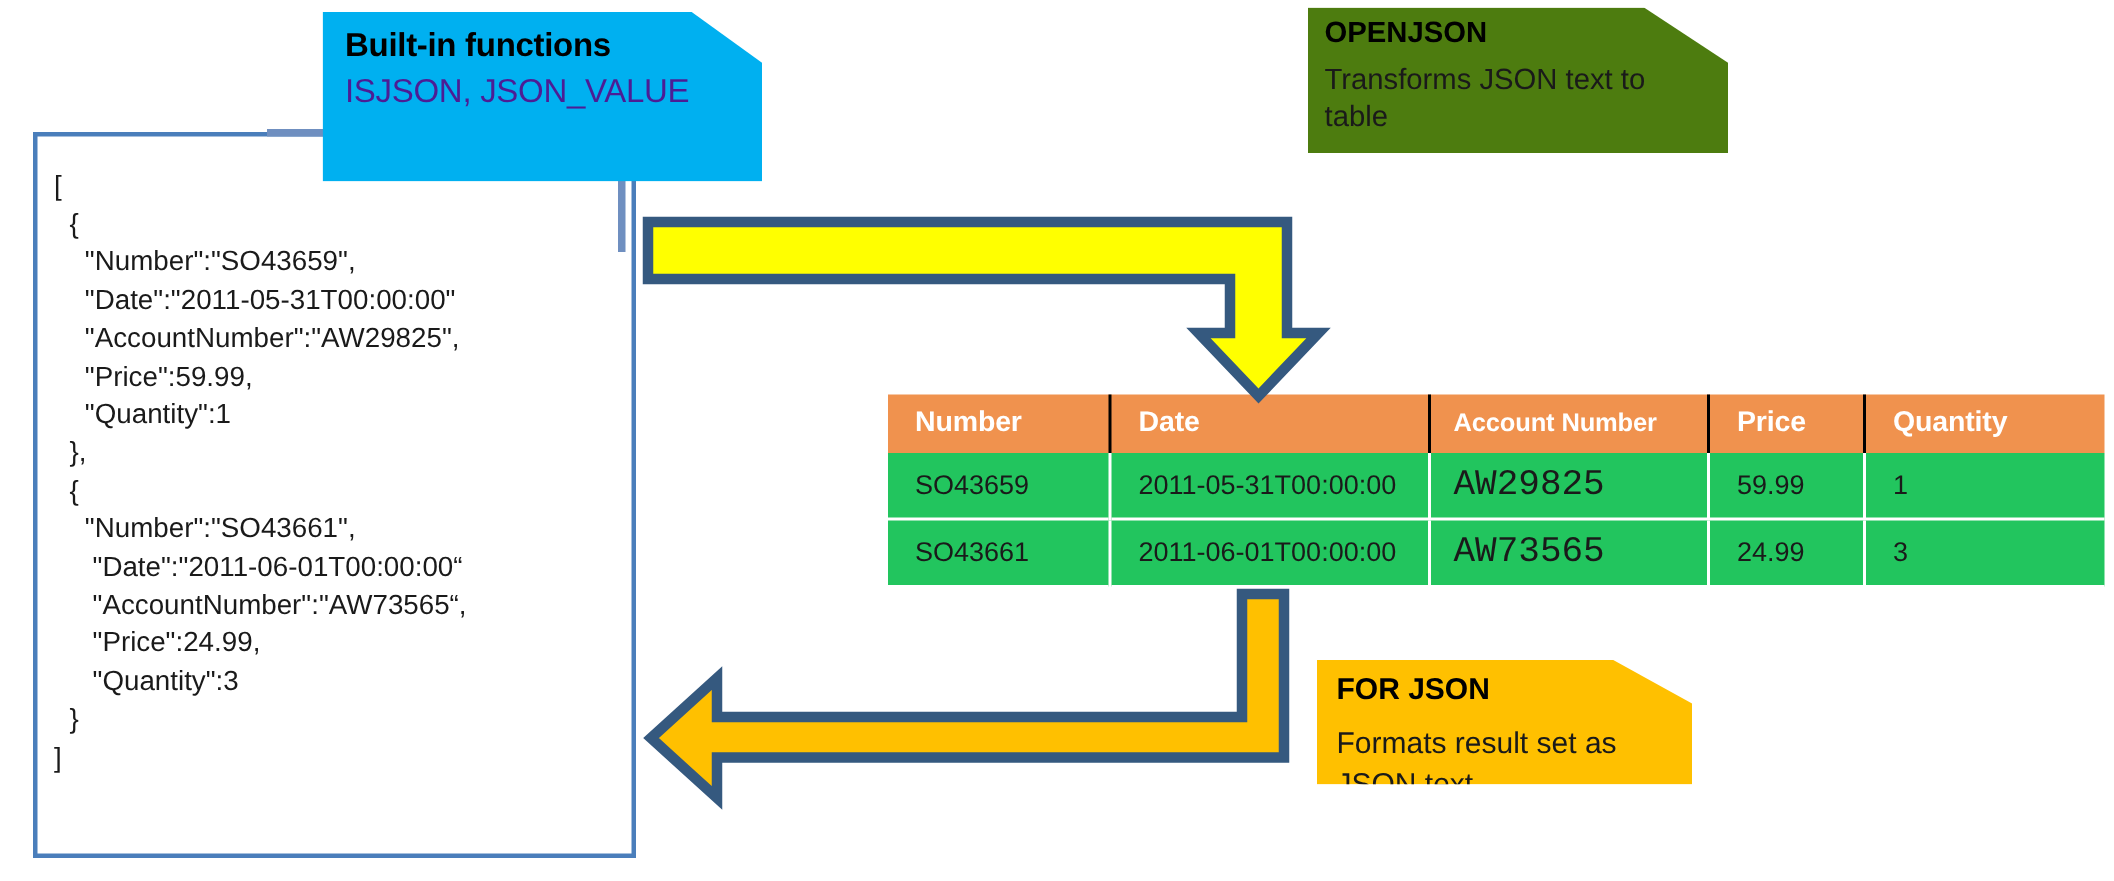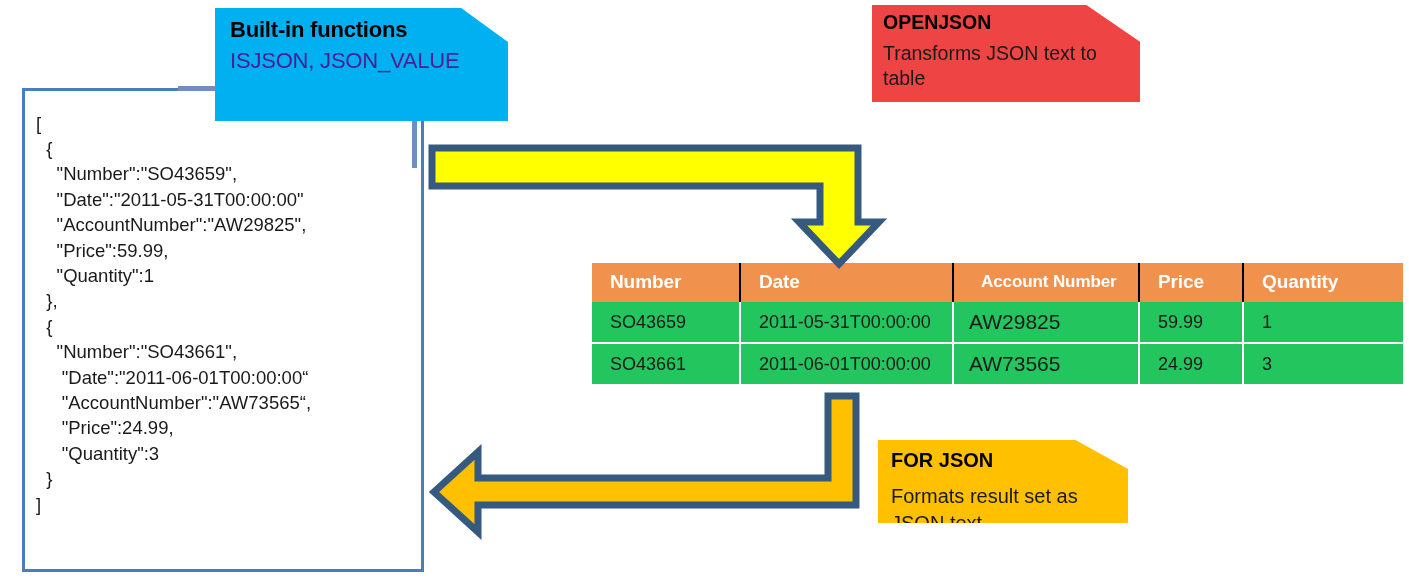--- a/index.html
+++ b/index.html
@@ -48,24 +48,25 @@
     font-size:22px;color:#4c1d95;letter-spacing:-0.2px;
   }
   #callout-builtin .cline2{
     position:absolute;left:15px;top:71px;
     font-size:22px;color:#000;letter-spacing:-0.2px;
   }
 
   
   #callout-openjson{
     left:872px;top:5px;width:268px;height:97px;
-    background:#ef4444;
+    background:#4d7c0f;
     -webkit-clip-path:polygon(0 0, 80% 0, 100% 38%, 100% 100%, 0 100%);
     clip-path:polygon(0 0, 80% 0, 100% 38%, 100% 100%, 0 100%);
     z-index:8;
+    padding-left:12px;
   }
   #callout-openjson .ctitle{
     position:absolute;left:11px;top:6px;
     font-size:19.5px;font-weight:bold;color:#000;
   }
   #callout-openjson .cbody{
     position:absolute;left:11px;top:36px;width:240px;
     font-size:19.5px;color:#1a1a1a;line-height:25px;
   }
 
@@ -101,36 +102,36 @@
     background:#f0924e;color:#ffffff;
     font-size:19px;font-weight:bold;
     text-align:left;
     padding:8px 0 9px 18px;
     height:36px;
     border-right:2px solid #000000;
     box-sizing:border-box;
     vertical-align:middle;
     letter-spacing:-0.1px;
   }
-  #result-table th.small-head{font-size:17px;padding-left:27px;}
+  #result-table th.small-head{font-size:17px;padding-left:15px;}
   #result-table th:last-child{border-right:none;}
   #result-table td{
     font-size:18px;color:#1a1a1a;
     padding:8px 0 8px 18px;
     height:39px;
     border-right:2px solid #ffffff;
     box-sizing:border-box;
     vertical-align:middle;
     background:#22c55e;
   }
   #result-table td:last-child{border-right:none;}
   #result-table tbody tr{border-bottom:2px solid #ffffff;}
   #result-table td.acct{
-    font-family:Liberation Sans, sans-serif;
-    font-size:21px;padding-left:15px;
+    font-family:Liberation Mono, monospace;
+    font-size:24px;padding-left:15px;
   }
 </style>
 </head>
 <body>
 
 <div class="layer" id="json-box"></div>
 <pre class="layer" id="json-code">[
   {
     "Number":"SO43659",
     "Date":"2011-05-31T00:00:00"

